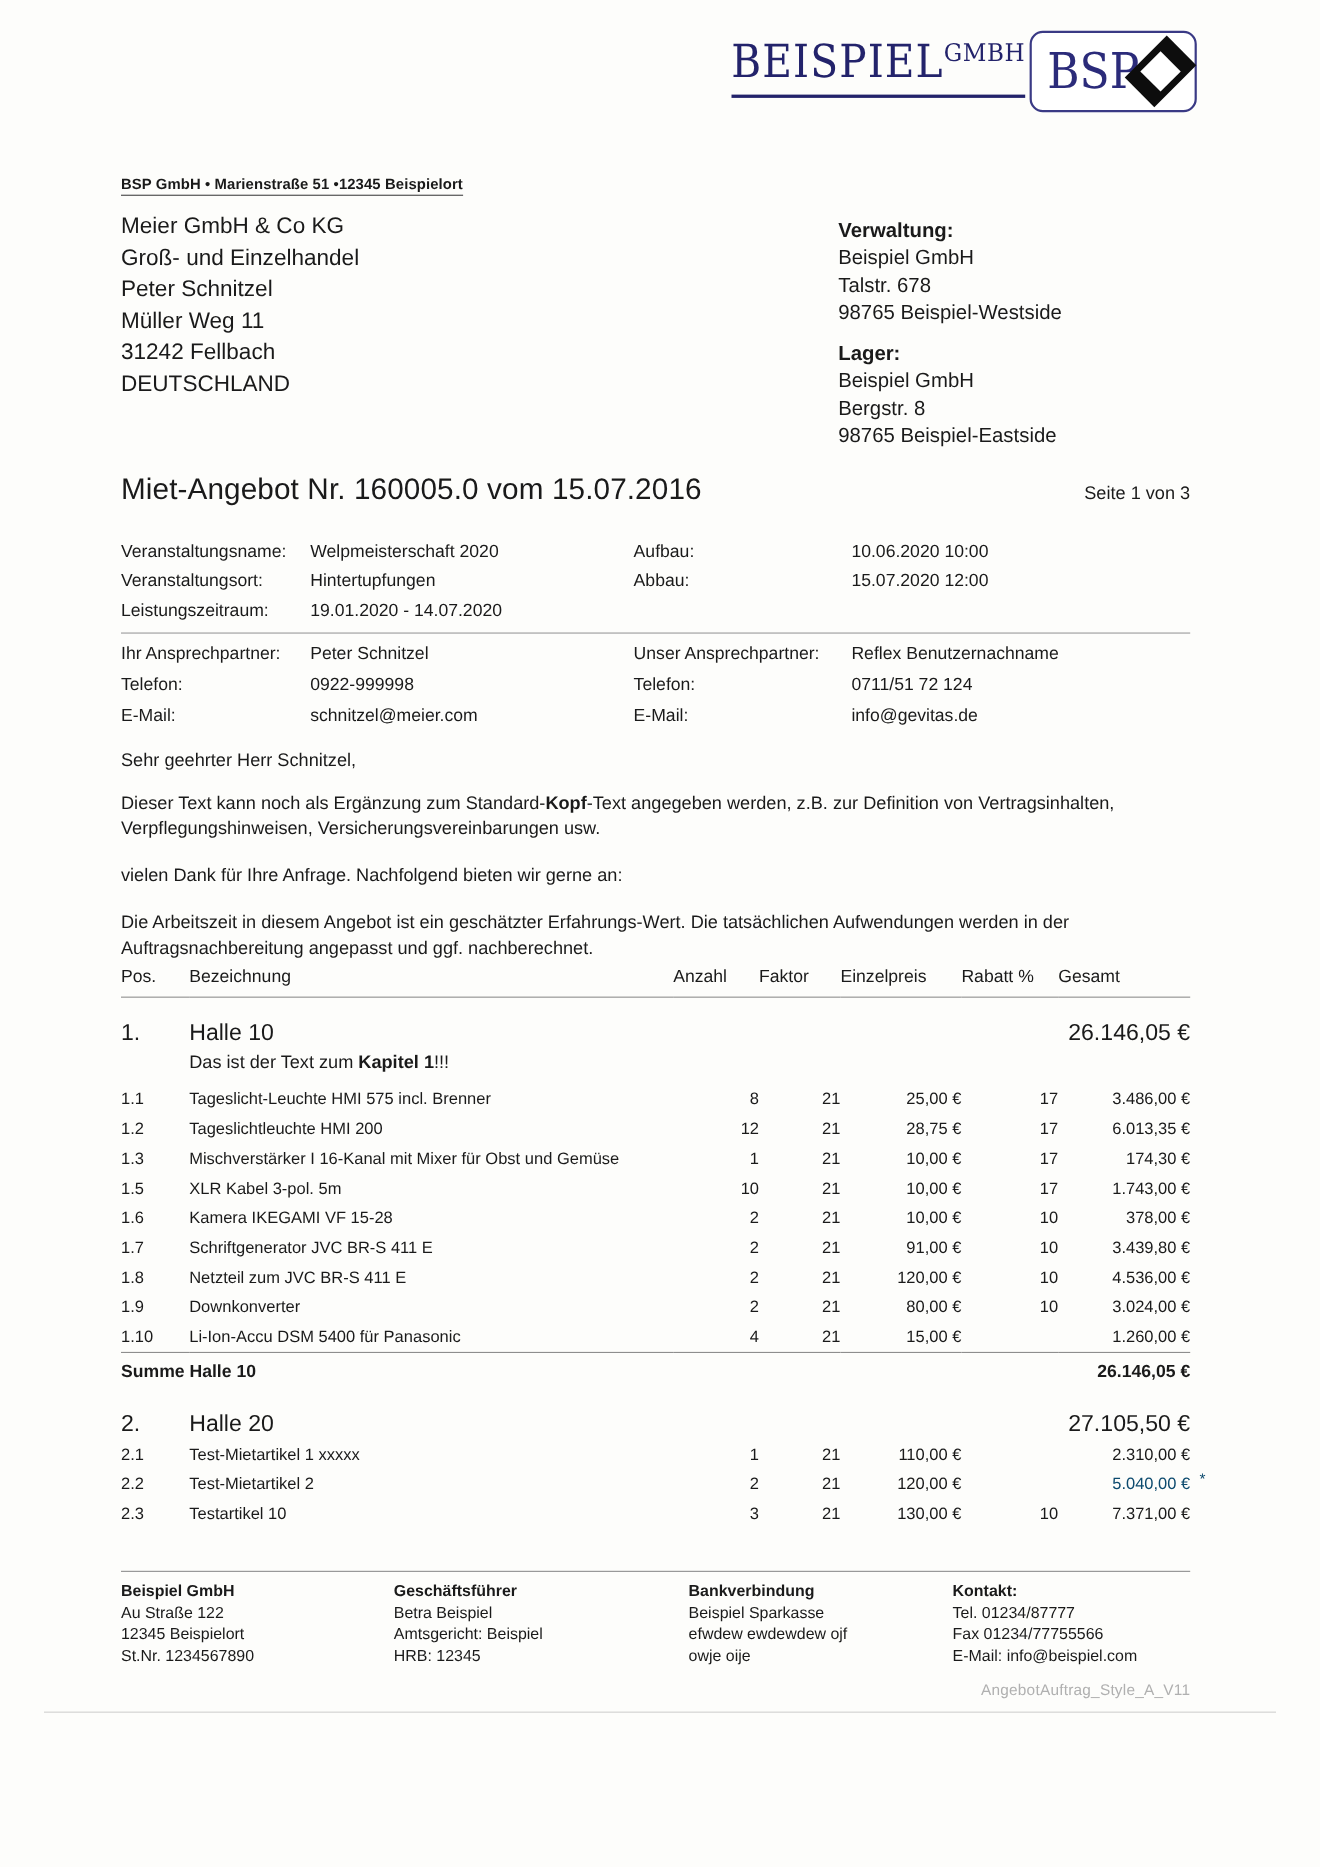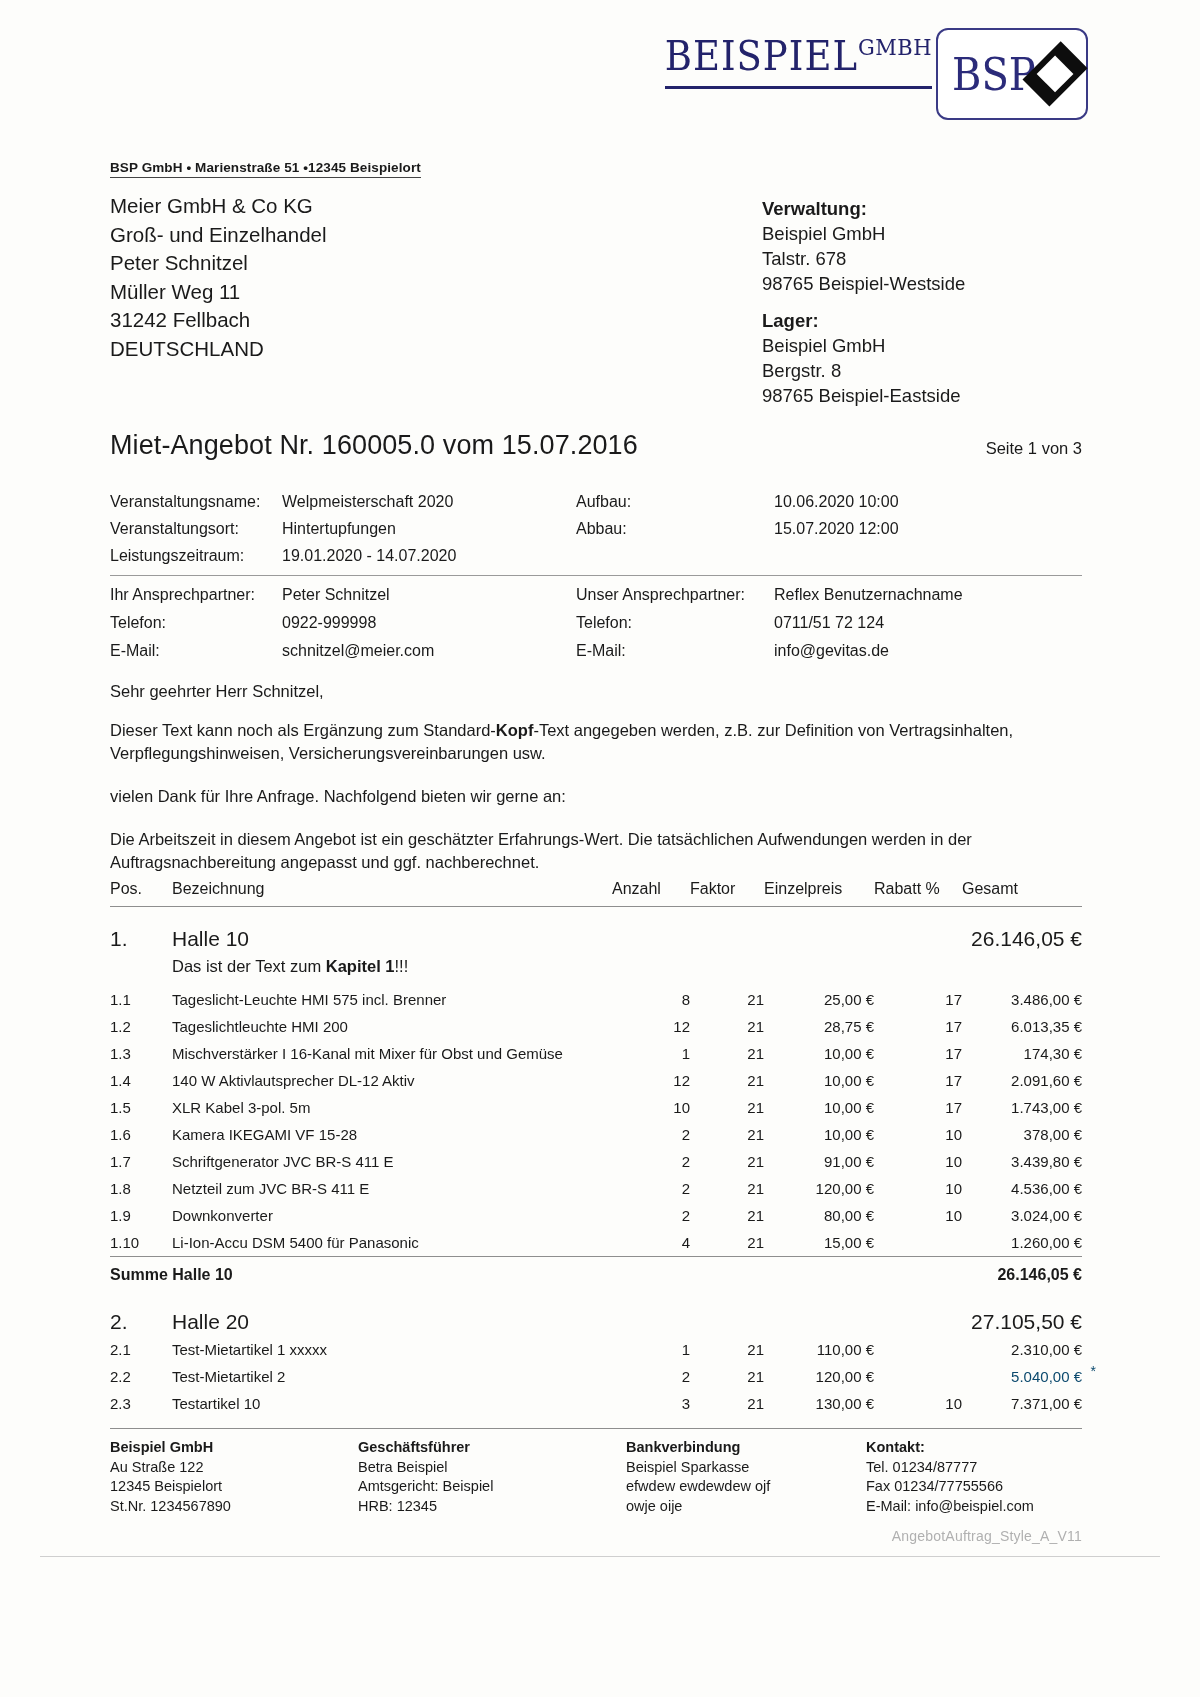--- a/index.html
+++ b/index.html
@@ -70,21 +70,21 @@
   .logo-rule{
     height:3px;
     background:#23236b;
     margin-top:9px;
     width:100%;
   }
   .logo-box{
     border:2px solid #3a3a85;
     border-radius:12px;
     width:152px;
-    height:92px;
+    height:74px;
     display:flex;
     align-items:center;
     justify-content:space-between;
     padding:0 10px 0 14px;
     box-sizing:border-box;
     background:#ffffff;
     margin-left:-2px;
   }
   .logo-bsp{
     font-family:"DejaVu Serif", serif;
@@ -480,29 +480,20 @@
           <td class="num">6.013,35 €</td>
         </tr>
         <tr class="item">
           <td>1.3</td>
           <td>Mischverstärker I 16-Kanal mit Mixer für Obst und Gemüse</td>
           <td class="num">1</td>
           <td class="num">21</td>
           <td class="num">10,00 €</td>
           <td class="num">17</td>
           <td class="num">174,30 €</td>
-        </tr>
-        <tr class="item">
-          <td>1.4</td>
-          <td>140 W Aktivlautsprecher DL-12 Aktiv</td>
-          <td class="num">12</td>
-          <td class="num">21</td>
-          <td class="num">10,00 €</td>
-          <td class="num">17</td>
-          <td class="num">2.091,60 €</td>
         </tr>
         <tr class="item">
           <td>1.5</td>
           <td>XLR Kabel 3-pol. 5m</td>
           <td class="num">10</td>
           <td class="num">21</td>
           <td class="num">10,00 €</td>
           <td class="num">17</td>
           <td class="num">1.743,00 €</td>
         </tr>

